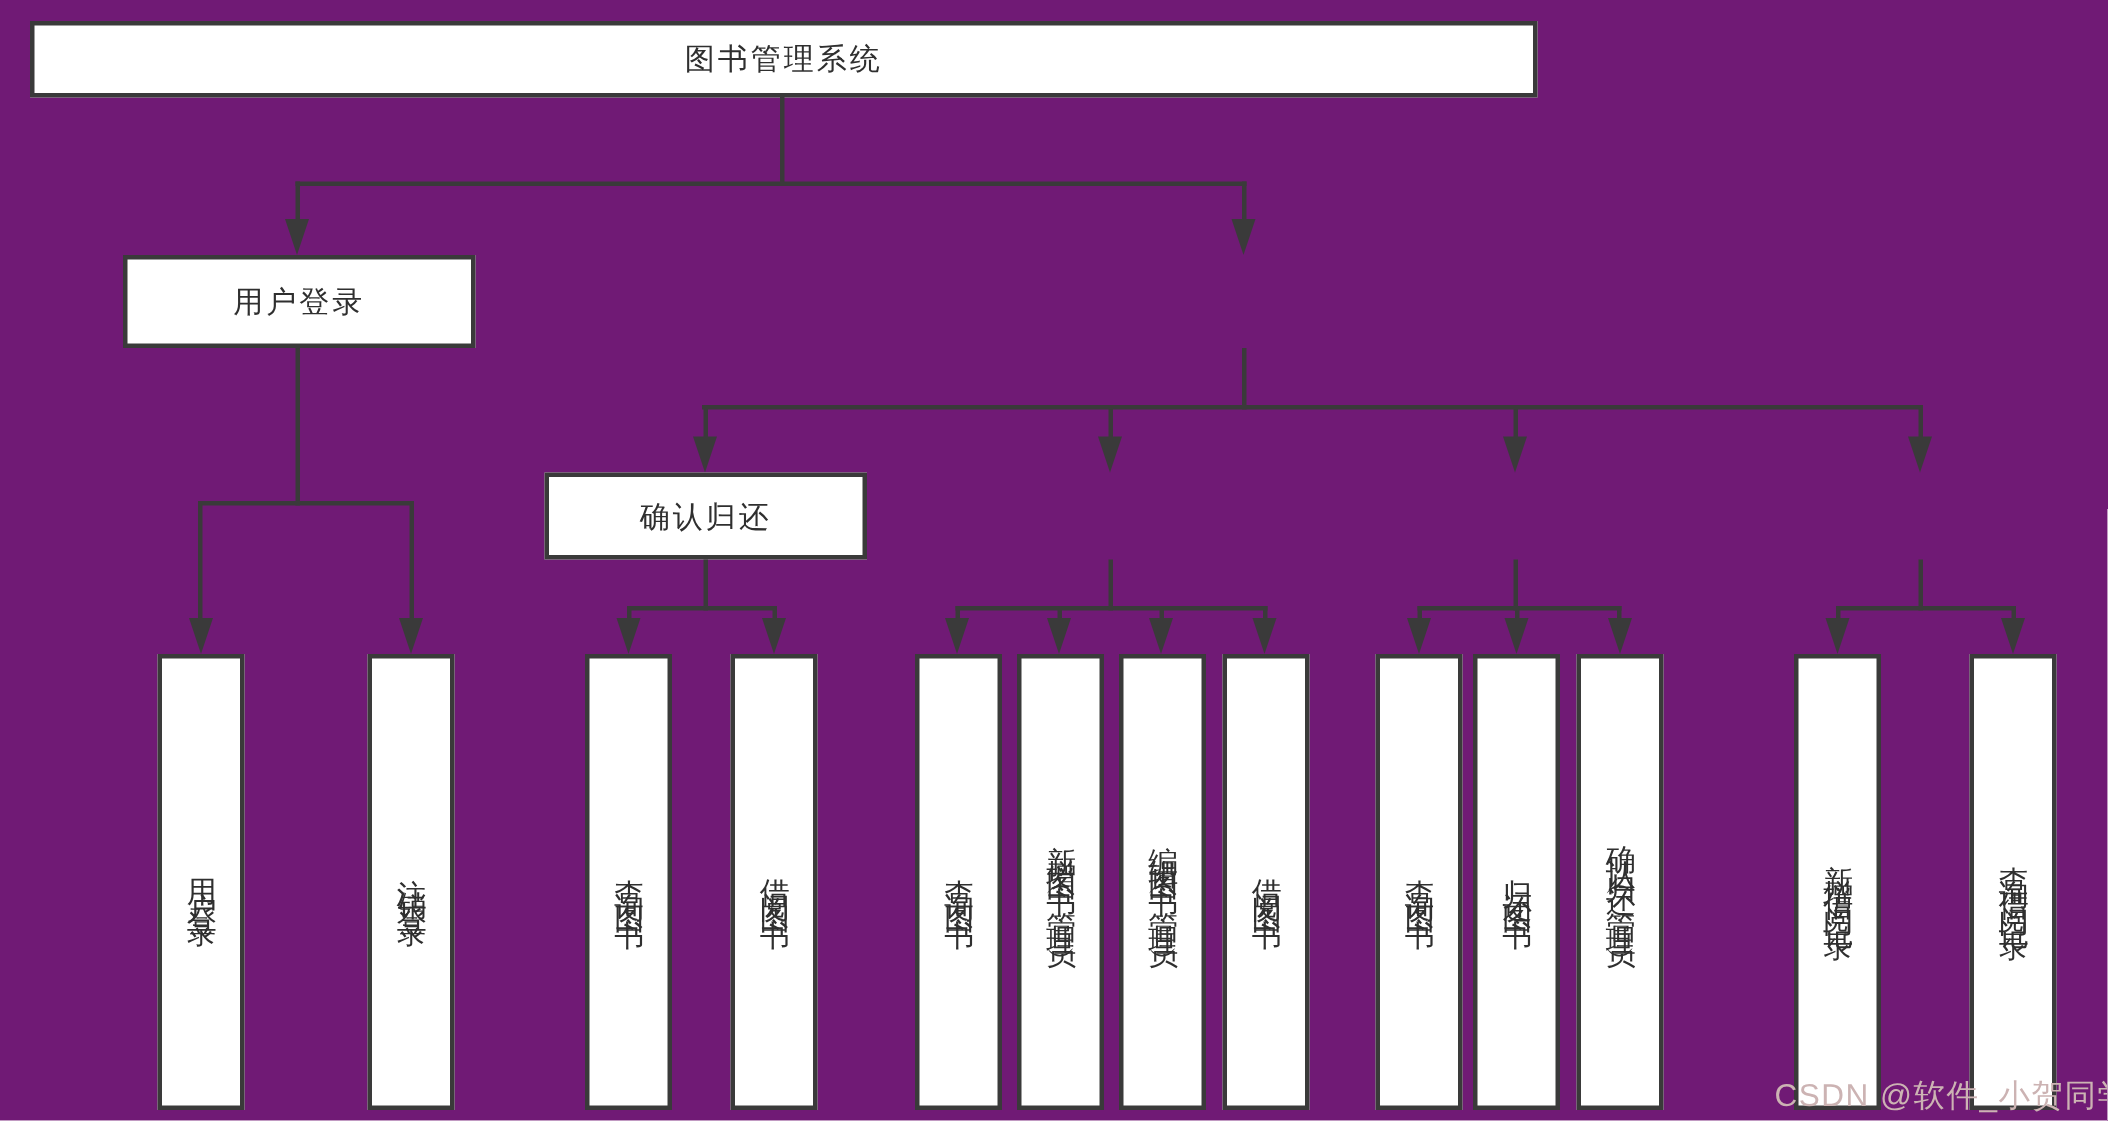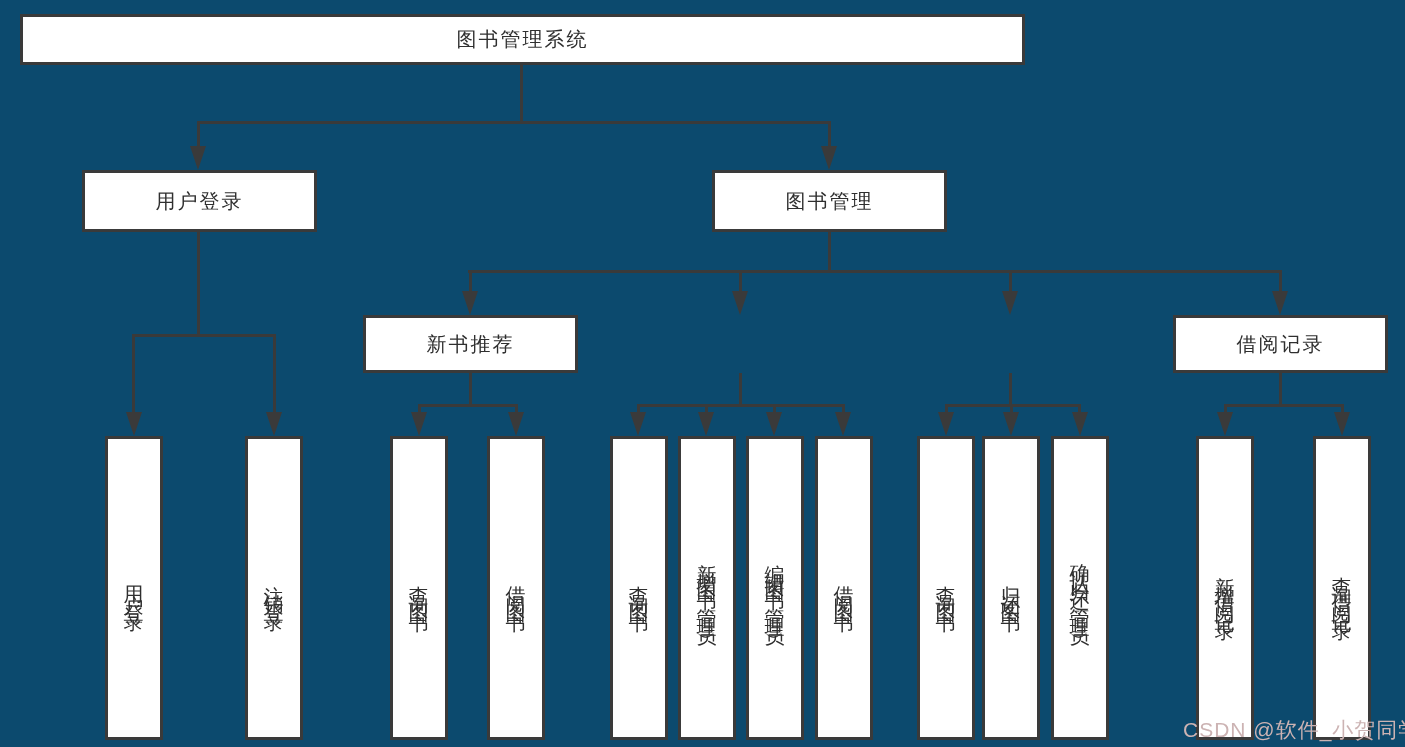--- a/index.html
+++ b/index.html
@@ -1,17 +1,17 @@
 <!DOCTYPE html>
 <html><head>
 <meta charset="utf-8">
 <style>
   html,body{margin:0;padding:0;background:#fff;}
   #canvas{
-    position:relative;width:1405px;height:747px;background:#0c4a6e;overflow:hidden;
+    position:relative;width:1405px;height:747px;background:#701a75;overflow:hidden;
     font-family:"Liberation Sans","DejaVu Sans",sans-serif;color:#2f2f2f;
   }
   .box{
     position:absolute;box-sizing:border-box;border:3px solid #3a3a3a;background:#fff;
     display:flex;align-items:center;justify-content:center;
   }
   .box .lbl{font-size:20px;letter-spacing:2px;color:#2f2f2f;white-space:nowrap;}
   .box.vbox .lbl{
     writing-mode:vertical-rl;letter-spacing:9px;font-size:20px;line-height:1;white-space:normal;
   }
@@ -38,47 +38,41 @@
   <div class="vl" style="left:520px;top:64px;width:3px;height:60px"></div>
   <div class="hl" style="left:197px;top:121px;width:634px;height:3px"></div>
   <div class="vl" style="left:197px;top:121px;width:3px;height:28px"></div>
   <div class="arrow" style="left:190px;top:146px"></div>
   <div class="vl" style="left:828px;top:121px;width:3px;height:28px"></div>
   <div class="arrow" style="left:821px;top:146px"></div>
 
   <div class="box" style="left:82px;top:170px;width:235px;height:62px">
     <span class="lbl">用户登录</span>
   </div>
-  <div class="box" style="left:712px;top:170px;width:235px;height:62px">
-    <span class="lbl">图书管理</span>
-  </div>
 
   <div class="vl" style="left:197px;top:232px;width:3px;height:105px"></div>
   <div class="hl" style="left:132px;top:334px;width:144px;height:3px"></div>
   <div class="vl" style="left:132px;top:334px;width:3px;height:82px"></div>
   <div class="arrow" style="left:126px;top:412px"></div>
   <div class="vl" style="left:273px;top:334px;width:3px;height:82px"></div>
   <div class="arrow" style="left:266px;top:412px"></div>
 
   <div class="vl" style="left:828px;top:232px;width:3px;height:41px"></div>
   <div class="hl" style="left:468px;top:270px;width:814px;height:3px"></div>
   <div class="vl" style="left:469px;top:270px;width:3px;height:25px"></div>
   <div class="arrow" style="left:462px;top:291px"></div>
   <div class="vl" style="left:739px;top:270px;width:3px;height:25px"></div>
   <div class="arrow" style="left:732px;top:291px"></div>
   <div class="vl" style="left:1009px;top:270px;width:3px;height:25px"></div>
   <div class="arrow" style="left:1002px;top:291px"></div>
   <div class="vl" style="left:1279px;top:270px;width:3px;height:25px"></div>
   <div class="arrow" style="left:1272px;top:291px"></div>
 
   <div class="box" style="left:363px;top:315px;width:215px;height:58px">
-    <span class="lbl">新书推荐</span>
-  </div>
-  <div class="box" style="left:1173px;top:315px;width:215px;height:58px">
-    <span class="lbl">借阅记录</span>
+    <span class="lbl">确认归还</span>
   </div>
 
   <div class="vl" style="left:469px;top:373px;width:3px;height:34px"></div>
   <div class="hl" style="left:418px;top:404px;width:100px;height:3px"></div>
   <div class="vl" style="left:418px;top:404px;width:3px;height:12px"></div>
   <div class="arrow" style="left:411px;top:412px"></div>
   <div class="vl" style="left:515px;top:404px;width:3px;height:12px"></div>
   <div class="arrow" style="left:508px;top:412px"></div>
 
   <div class="vl" style="left:739px;top:373px;width:3px;height:34px"></div>

